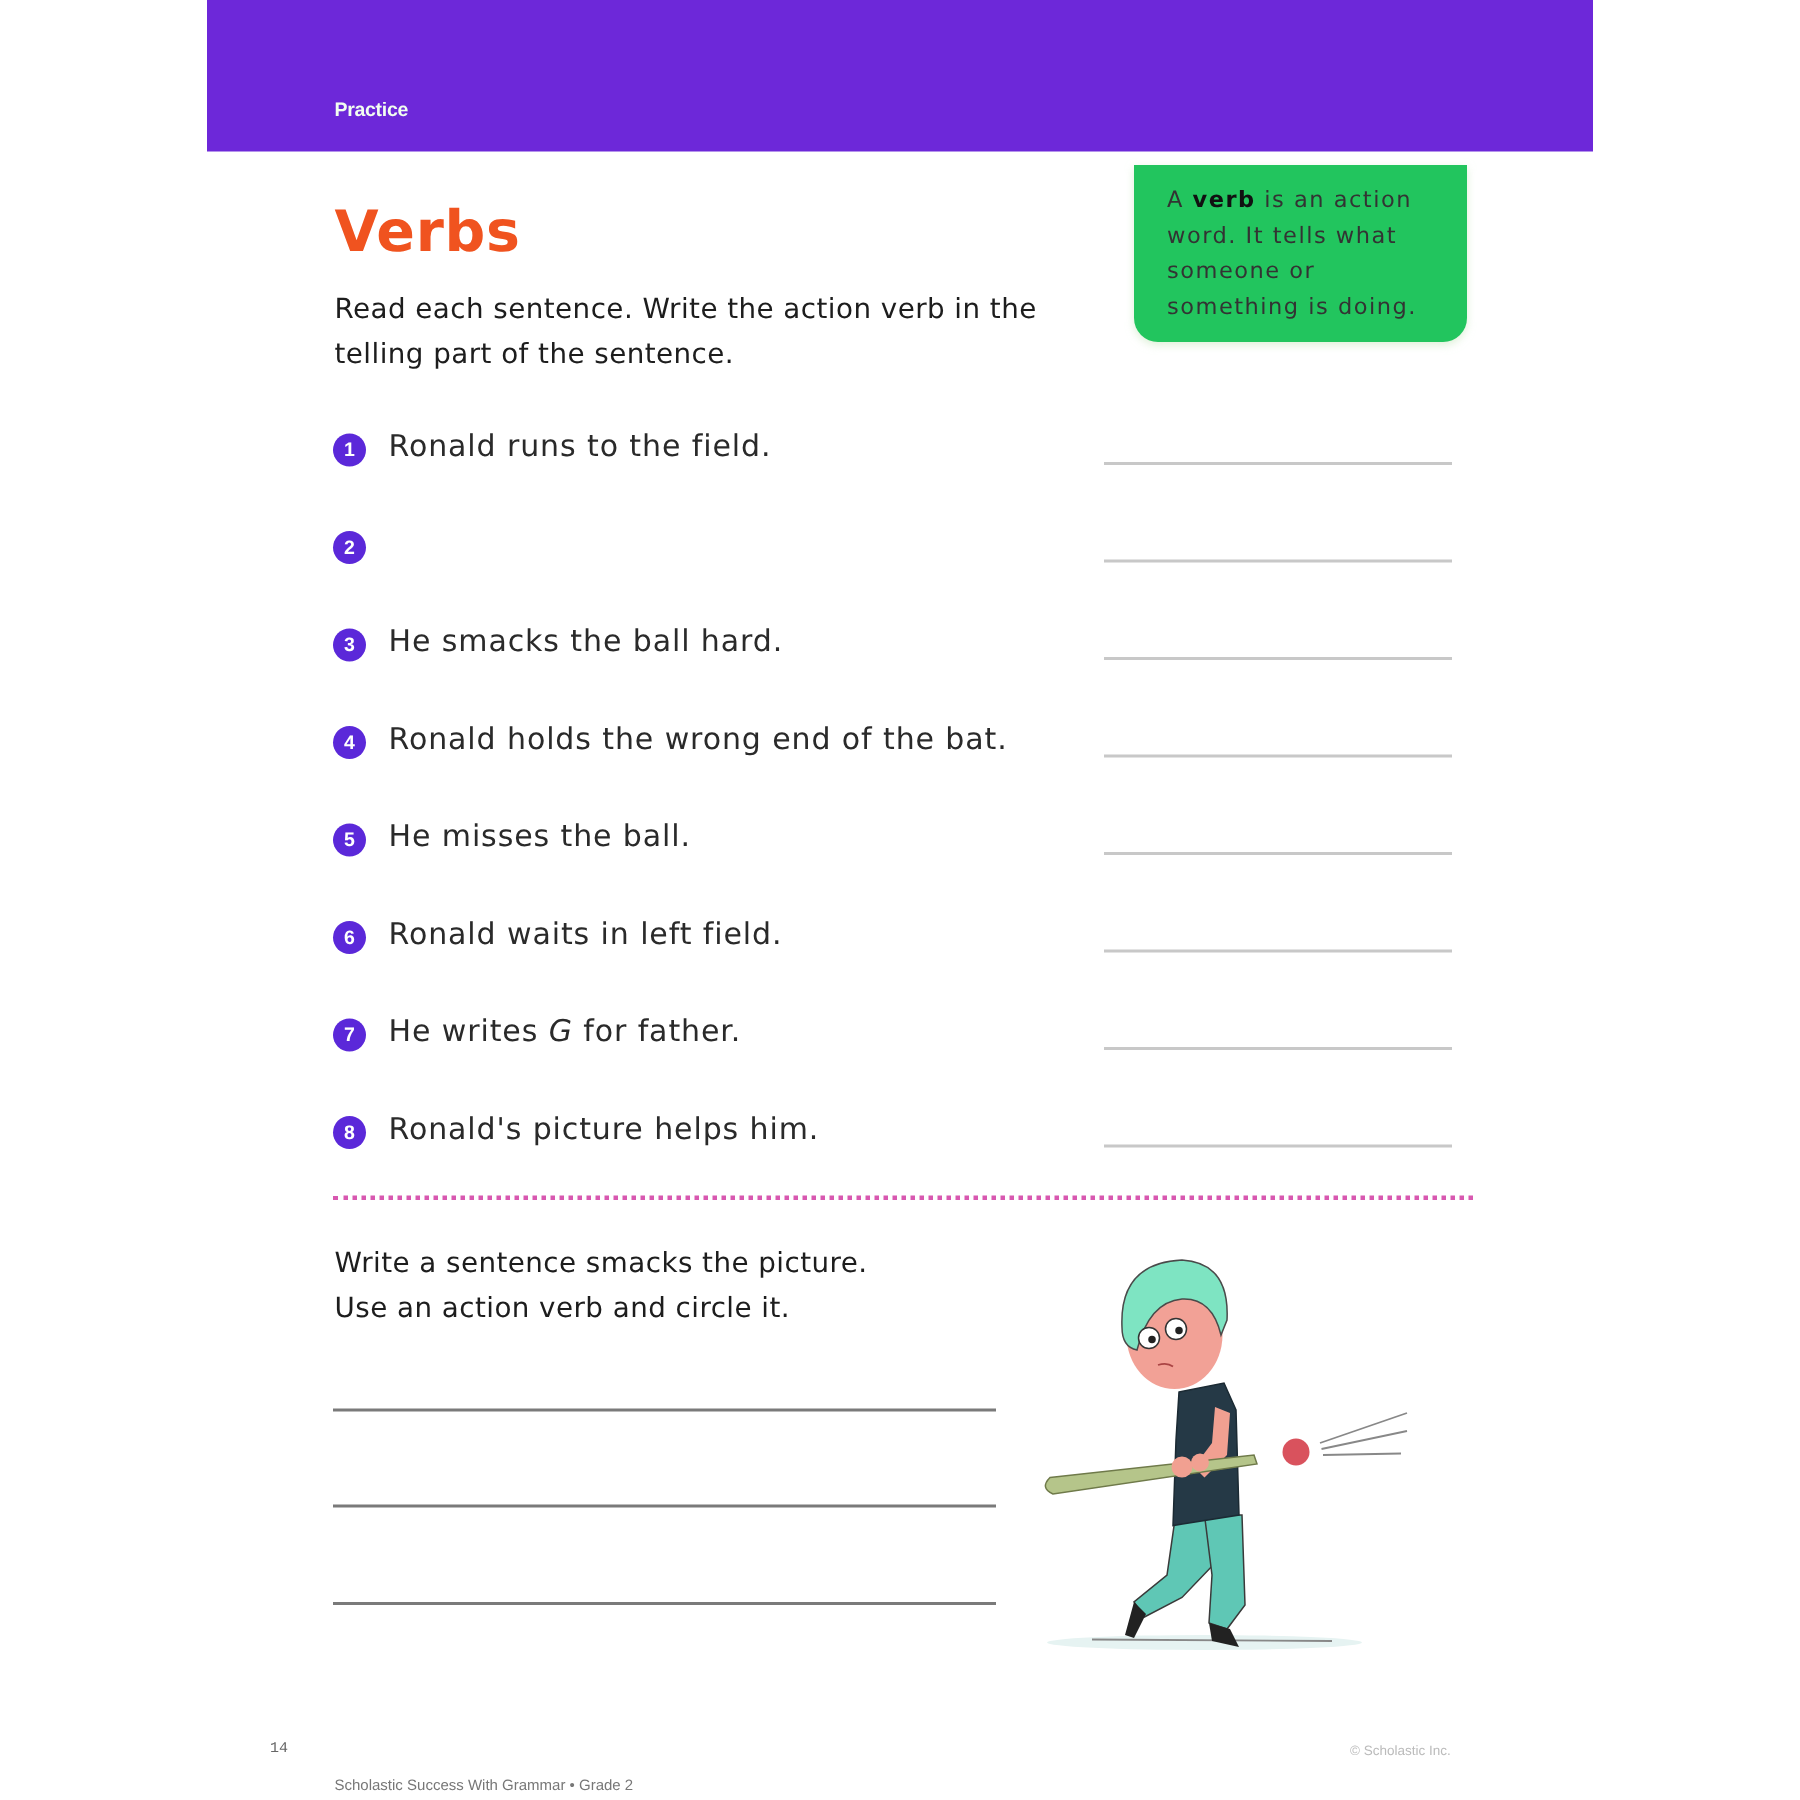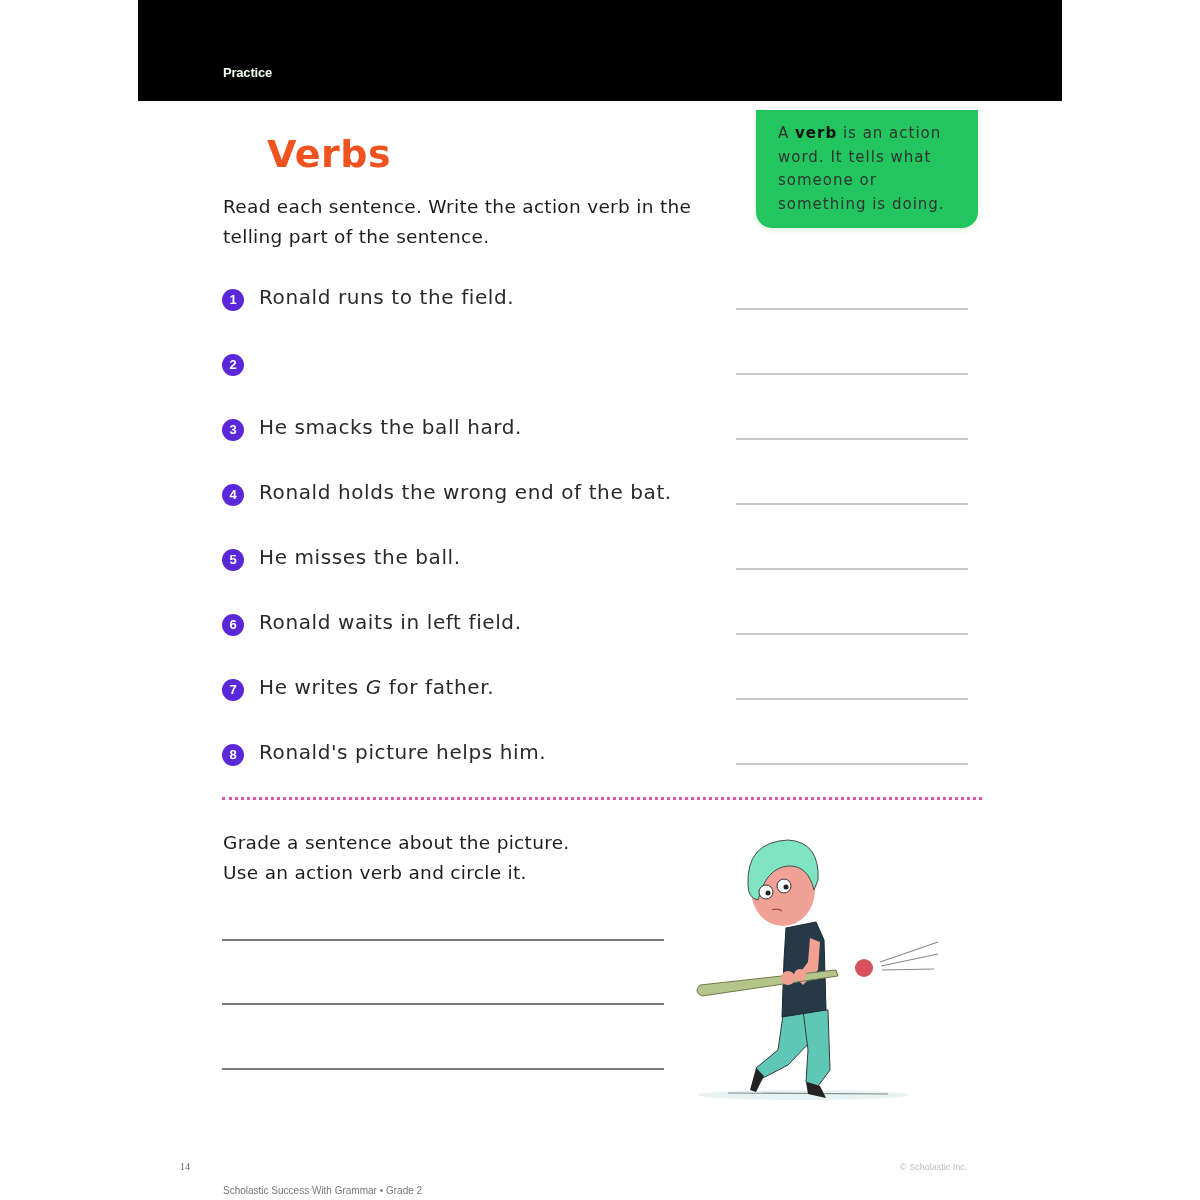--- a/index.html
+++ b/index.html
@@ -2,29 +2,29 @@
 <html><head>
 <meta charset="utf-8">
 <style>
   html, body { margin: 0; padding: 0; }
   body {
     width: 1200px; height: 1200px; background: #ffffff; position: relative; overflow: hidden;
     font-family: "DejaVu Sans", sans-serif; color: #222;
   }
   .page { position: absolute; left: 138px; top: 0; width: 924px; height: 1200px; background: #fff; }
   .header-band {
-    position: absolute; left: 0; top: 0; width: 924px; height: 101px; background: #000000;
+    position: absolute; left: 0; top: 0; width: 924px; height: 101px; background: #6d28d9;
   }
   .header-label {
     position: absolute; left: 85px; top: 65px; color: #f2fff0; font-weight: bold; font-size: 13px;
     font-family: "Liberation Sans", sans-serif; letter-spacing: -0.2px;
   }
   .title {
     position: absolute; left: 85px; top: 132px; font-size: 38px; font-weight: bold; color: #f0531f;
-    font-family: "DejaVu Sans", sans-serif; letter-spacing: 0.5px; margin-left: 44px;
+    font-family: "DejaVu Sans", sans-serif; letter-spacing: 0.5px;
   }
   .instructions {
     position: absolute; left: 85px; top: 192px; width: 500px; font-size: 18.5px; line-height: 30px; color: #1d1d1d;
     letter-spacing: 0.3px;
   }
   .tip-box {
     position: absolute; left: 618px; top: 110px; width: 222px; height: 118px; background: #22c55e;
     border-radius: 0 0 16px 16px; box-shadow: 0 2px 6px rgba(200,230,190,0.6);
   }
   .tip-text {
@@ -50,21 +50,21 @@
     position: absolute; left: 84px; top: 797px; width: 760px; height: 0; border-top: 3px dotted #d858b0;
   }
   .write-prompt {
     position: absolute; left: 85px; top: 828px; width: 420px; font-size: 18.5px; line-height: 30px; color: #1d1d1d;
     letter-spacing: 0.3px;
   }
   .write-line {
     position: absolute; left: 84px; width: 442px; height: 0; border-top: 2px solid #7a7a7a;
   }
   .illustration { position: absolute; left: 500px; top: 810px; width: 330px; height: 300px; }
-  .footer-page { position: absolute; left: 42px; top: 1161px; font-size: 10px; color: #666; font-family: Liberation Serif, serif; }
+  .footer-page { position: absolute; left: 42px; top: 1161px; font-size: 10px; color: #666; font-family: Liberation Mono, monospace; }
   .footer-title { position: absolute; left: 85px; top: 1161px; font-size: 10px; color: #777; font-family: "Liberation Sans", sans-serif; margin-top: 24px; }
   .footer-copy { position: absolute; left: 762px; top: 1162px; font-size: 9px; color: #bbb; font-family: "Liberation Sans", sans-serif; }
 </style>
 </head>
 <body>
 
 <div class="page">
   <div class="header-band">
     <span class="header-label">Practice</span>
   </div>
@@ -114,21 +114,21 @@
     <div class="item">
       <span class="badge">8</span>
       <span class="item-text">Ronald's picture helps him.</span>
       <div class="answer-line"></div>
     </div>
   </div>
 
   <div class="divider"></div>
 
   <div class="write-prompt">
-    <div>Grade a sentence about the picture.</div>
+    <div>Write a sentence smacks the picture.</div>
     <div>Use an action verb and circle it.</div>
   </div>
 
   <div class="write-line" style="top:939px"></div>
   <div class="write-line" style="top:1003px"></div>
   <div class="write-line" style="top:1068px"></div>
 
   <svg class="illustration" viewBox="0 0 330 300" xmlns="http://www.w3.org/2000/svg">
 
     <ellipse cx="165" cy="285" rx="105" ry="5" fill="#e6f3f2"></ellipse>

